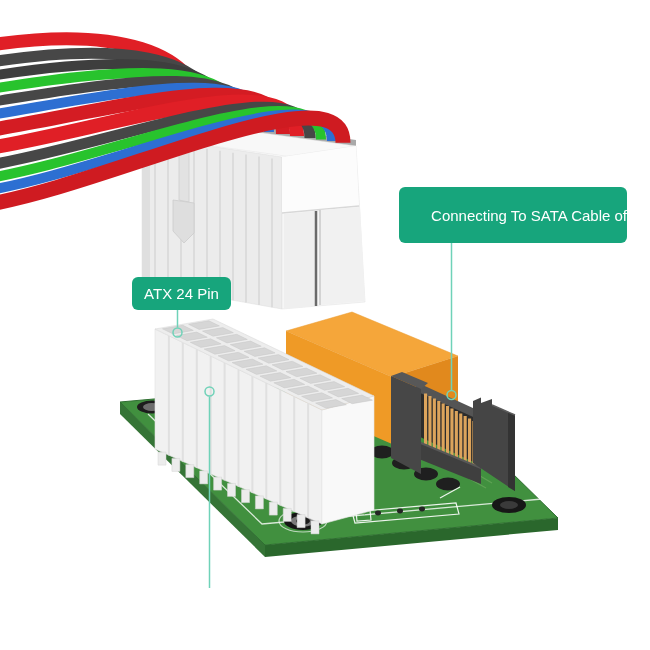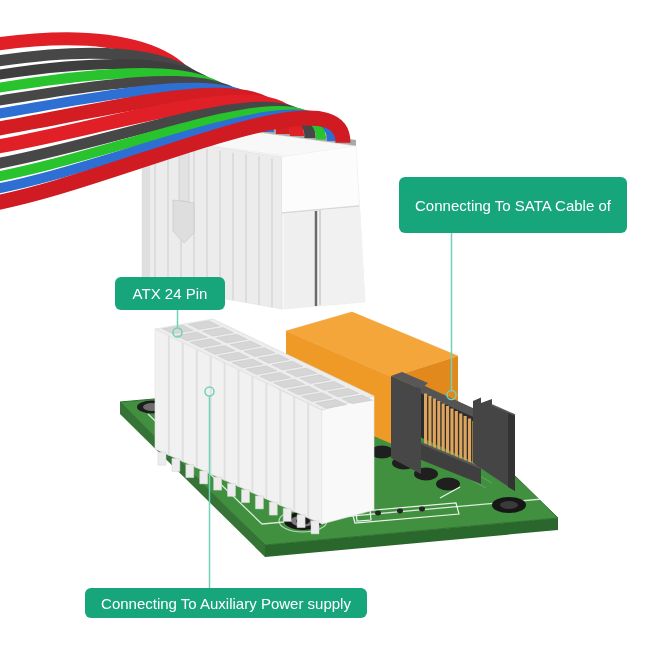--- a/index.html
+++ b/index.html
@@ -6,22 +6,22 @@
   .stage{
     position:relative;width:650px;height:650px;background:#ffffff;overflow:hidden;
     font-family:"Liberation Sans",sans-serif;
   }
   .stage svg{position:absolute;left:0;top:0;}
   .callout{
     position:absolute;background:var(--callout-bg,#17a57c);color:var(--callout-fg,#fff);
     border-radius:6px;display:flex;flex-direction:column;align-items:center;justify-content:center;
     text-align:center;font-size:15px;line-height:21px;white-space:nowrap;z-index:5;
   }
-  .callout-sata{left:399px;top:177px;width:228px;height:56px;}
-  .callout-atx{left:115px;top:277px;width:110px;height:33px;}
+  .callout-sata{left:399px;top:187px;width:228px;height:56px;align-items:flex-end;}
+  .callout-atx{left:132px;top:277px;width:99px;height:33px;}
   .callout-aux{left:85px;top:588px;width:282px;height:30px;}
 </style>
 </head>
 <body>
 
 <div class="stage">
 
 <svg id="scene" width="650" height="650" viewBox="0 0 650 650">
 
   <g id="pcb">
@@ -221,17 +221,14 @@
         <circle cx="209.5" cy="391.5" r="4.5" fill="none" stroke="#6fd2b8" stroke-width="1.5"></circle>
       </g>
 </svg>
 
 <div class="callout callout-sata">
   <span>Connecting To SATA Cable of</span>
 </div>
 <div class="callout callout-atx">
   <span>ATX 24 Pin</span>
 </div>
-<div class="callout callout-aux">
-  <span>Connecting To Auxiliary Power supply</span>
+
 </div>
 
-</div>
-
 </body></html>

